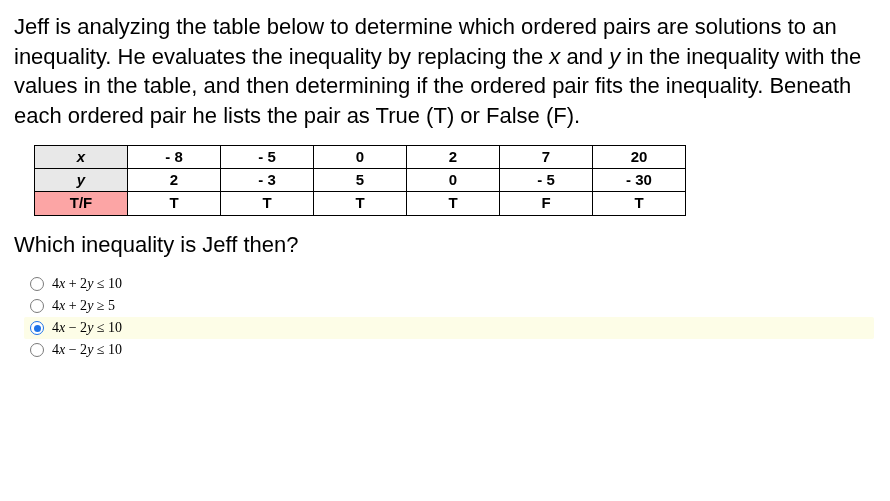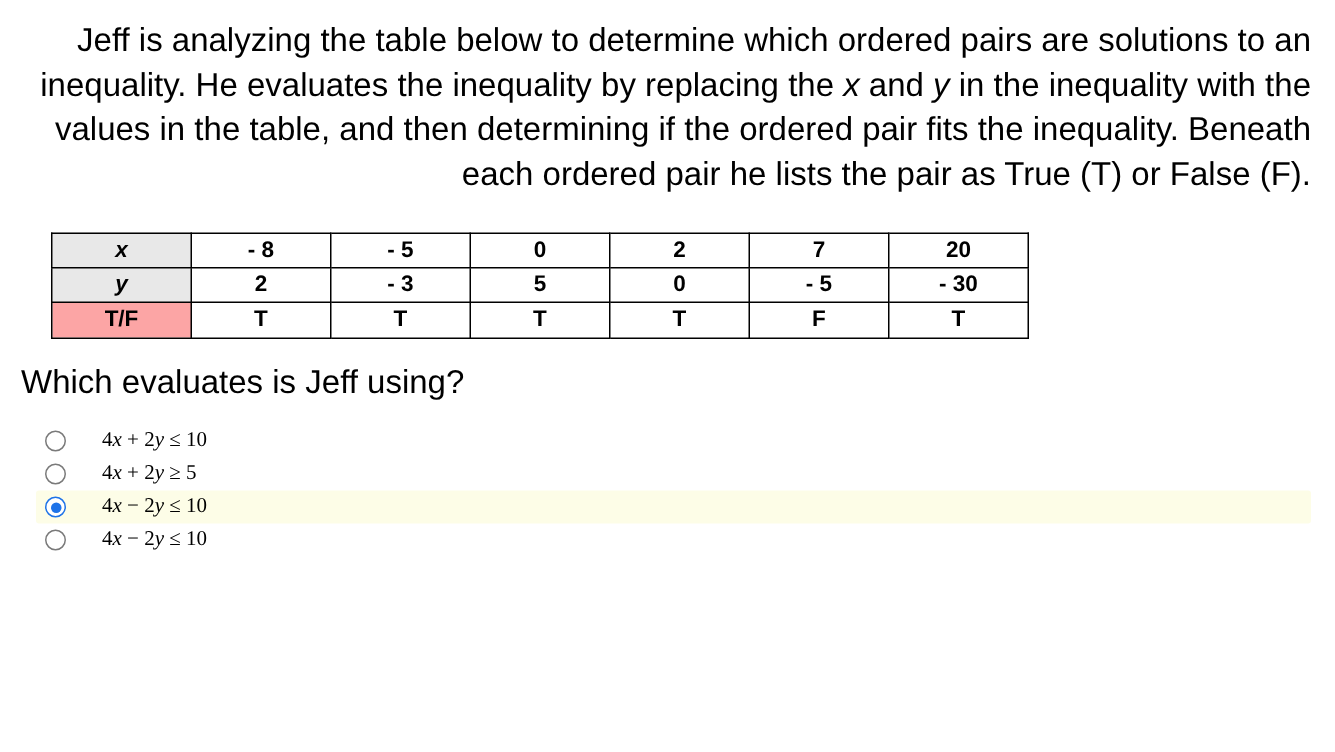--- a/index.html
+++ b/index.html
@@ -7,22 +7,21 @@
     padding: 12px 16px 16px 14px;
     font-family: Arial, Helvetica, sans-serif;
     background: #ffffff;
     color: #000000;
     width: 890px;
     box-sizing: border-box;
     font-size: 22px;
     line-height: 1.35;
   }
   .question-text {
-    margin-bottom: 24px;
-    text-align: right;
+    margin-bottom: 14px;
   }
   .question-text .i { font-style: italic; }
 
   table.data {
     border-collapse: collapse;
     margin: 4px 0 14px 20px;
     font-size: 15px;
     font-weight: bold;
   }
   table.data td {
@@ -46,21 +45,21 @@
   .prompt {
     font-size: 22px;
     margin: 6px 0 14px 0;
   }
 
   .options {
     margin-left: 10px;
   }
   .option {
     display: flex;
-    gap: 24px;
+    gap: 8px;
     font-size: 14px;
     padding: 4px 6px;
     border-radius: 2px;
     line-height: 1;
     font-family: "Times New Roman", Times, serif;
   }
   .option.selected {
     background: #fdfde7;
   }
   .radio {
@@ -120,21 +119,21 @@
     <td>T</td>
     <td>T</td>
     <td>T</td>
     <td>T</td>
     <td>F</td>
     <td>T</td>
   </tr>
 </tbody>
   </table>
 
-<div class="prompt">Which evaluates is Jeff using?</div>
+<div class="prompt">Which inequality is Jeff then?</div>
 
 <div class="options">
   <div class="option">
     <span class="radio"></span>
     <span>
       <span>4</span><span class="math-i">x</span><span> + 2</span><span class="math-i">y</span><span> ≤ 10</span>
     </span>
   </div>
   <div class="option">
     <span class="radio"></span>

